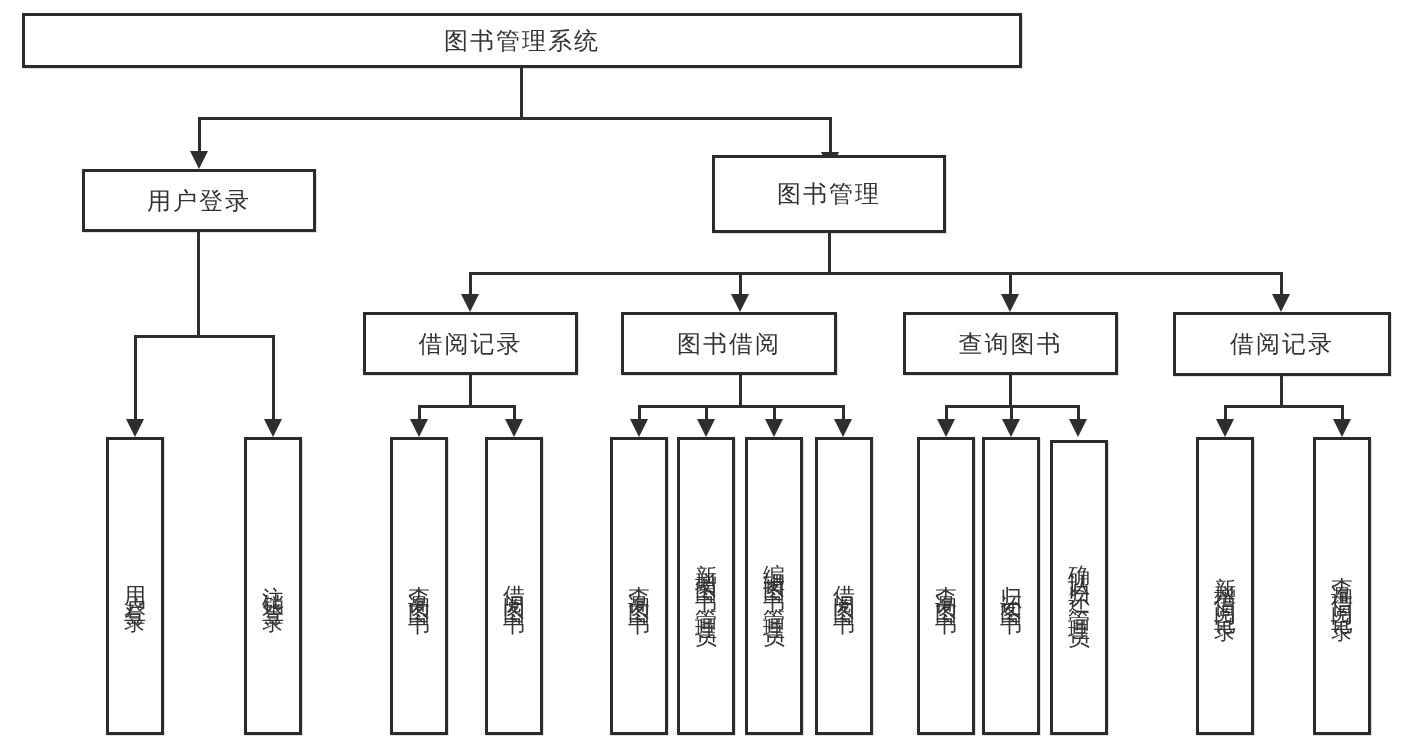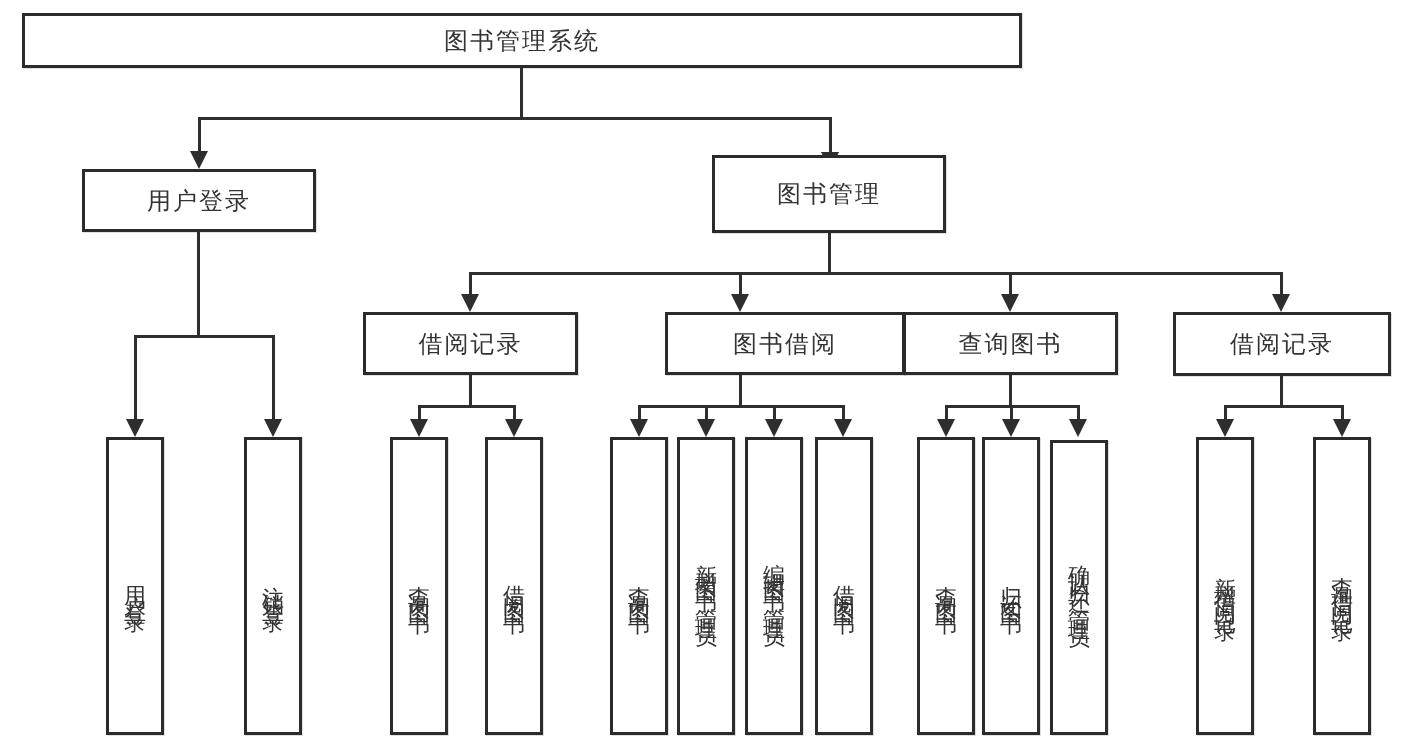--- a/index.html
+++ b/index.html
@@ -95,21 +95,21 @@
   <div class="ln" style="left:739px;top:272px;width:3px;height:24px"></div>
   <div class="ar" style="left:731px;top:294px"></div>
   <div class="ln" style="left:1009px;top:272px;width:3px;height:24px"></div>
   <div class="ar" style="left:1001px;top:294px"></div>
   <div class="ln" style="left:1280px;top:272px;width:3px;height:24px"></div>
   <div class="ar" style="left:1272px;top:294px"></div>
 
   <div class="box" style="left:363px;top:312px;width:215px;height:63px">
     <span class="h-label">借阅记录</span>
   </div>
-  <div class="box" style="left:665px;top:312px;width:240px;height:63px">
+  <div class="box" style="left:621px;top:312px;width:216px;height:63px">
     <span class="h-label">图书借阅</span>
   </div>
   <div class="box" style="left:903px;top:312px;width:215px;height:63px">
     <span class="h-label">查询图书</span>
   </div>
   <div class="box" style="left:1173px;top:312px;width:218px;height:64px">
     <span class="h-label">借阅记录</span>
   </div>
 
   <div class="ln" style="left:469px;top:375px;width:3px;height:32px"></div>

